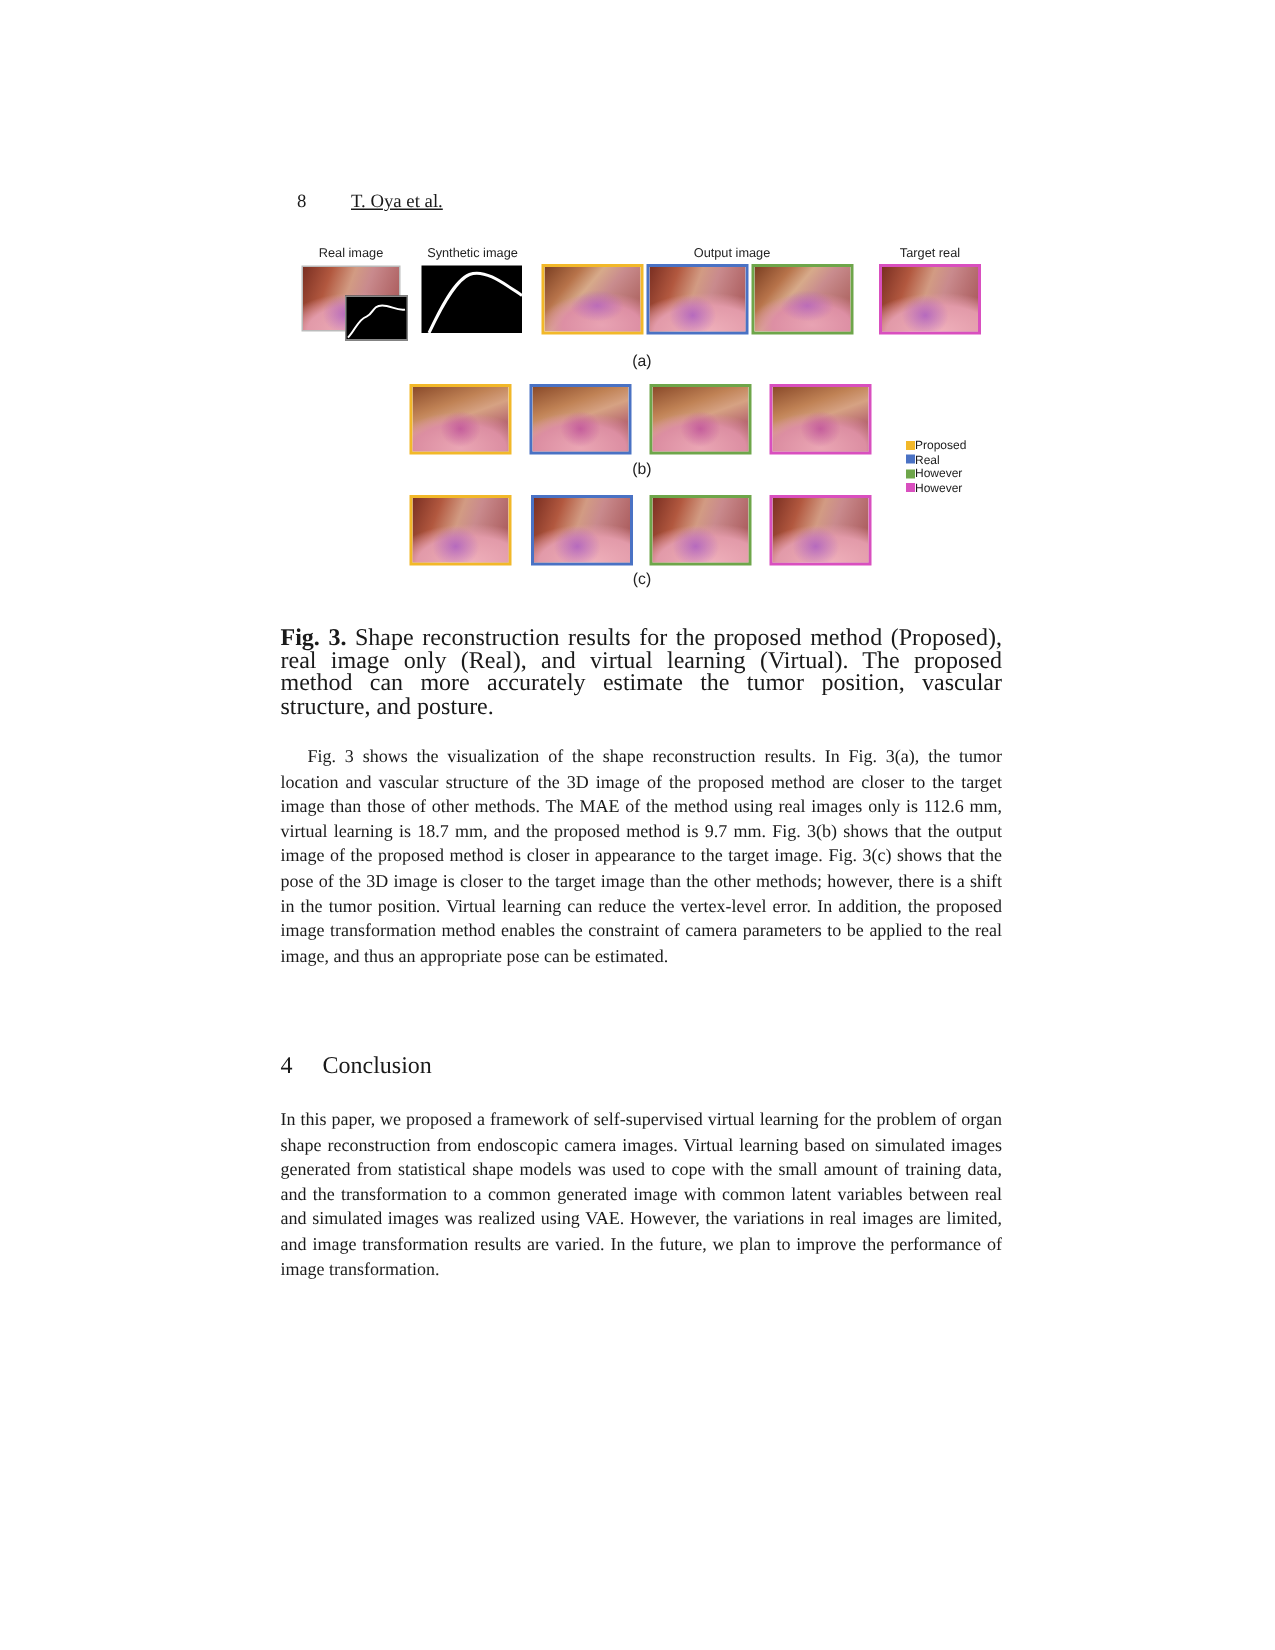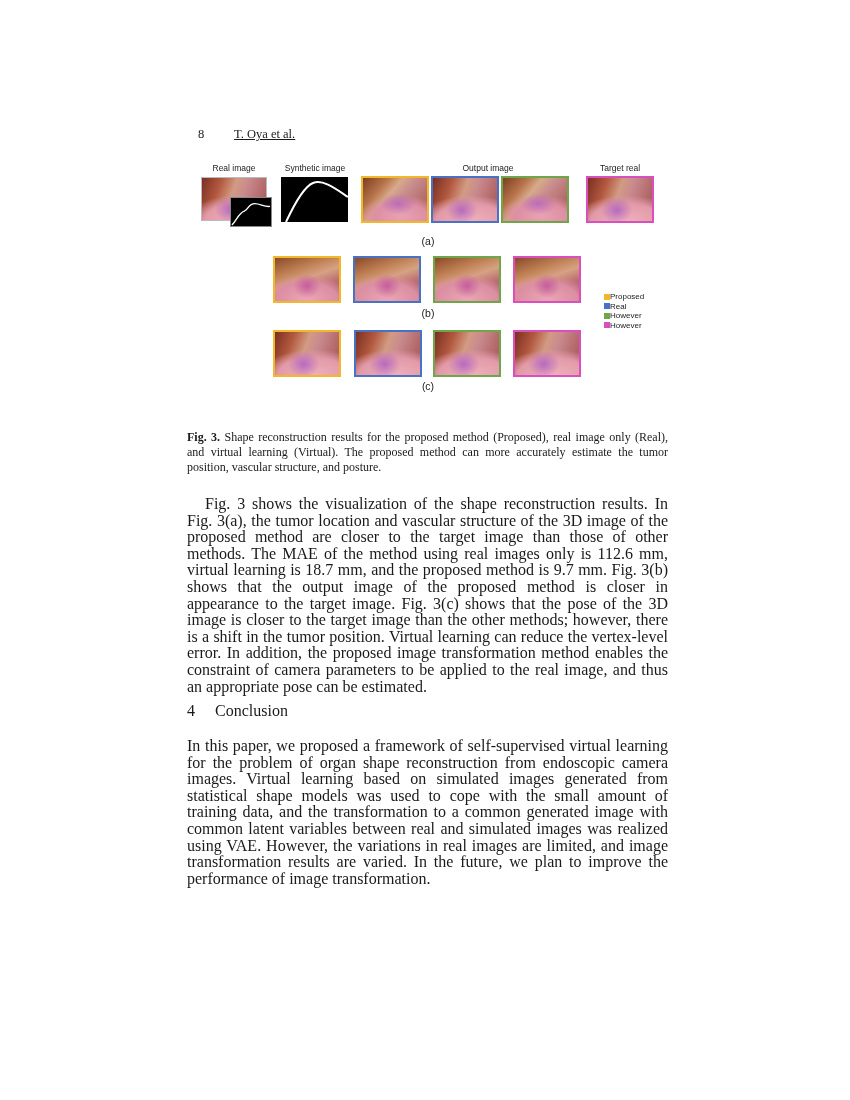--- a/index.html
+++ b/index.html
@@ -40,24 +40,24 @@
       linear-gradient(110deg, #7a2f22 0%, #b2583f 25%, #d29b83 45%, #c98a8d 60%, #a35050 100%);
   }
 
   .synthetic { background: #000; }
   .synthetic svg { width: 100%; height: 100%; display: block; }
 
   .legend { position: absolute; left: 604px; top: 292px; font-size: 8px; line-height: 9.5px; }
   .legend-item { display: flex; align-items: center; gap: 0; white-space: nowrap; }
   .legend-swatch { width: 6px; height: 6px; display: inline-block; }
 
-  .caption { position: absolute; left: 187px; top: 430px; width: 481px; font-size: 12px; line-height: 15.2px; text-align: justify; }
+  .caption { position: absolute; left: 187px; top: 418px; width: 481px; font-size: 16px; line-height: 15.2px; text-align: justify; }
   .caption b { font-weight: bold; }
 
-  .para { position: absolute; left: 187px; width: 481px; font-size: 16px; line-height: 16.6px; text-align: justify; hyphens: auto; }
+  .para { position: absolute; left: 187px; width: 481px; font-size: 12px; line-height: 16.6px; text-align: justify; hyphens: auto; }
   .para.indent { text-indent: 18px; }
   .section-heading { position: absolute; left: 187px; top: 702px; font-size: 16px; font-weight: normal; }
   .section-heading .num { display: inline-block; width: 28px; }
 </style>
 </head>
 <body>
 
 <div class="running-head serif">
   <span class="pg">8</span><span>T. Oya et al.</span>
 </div>

